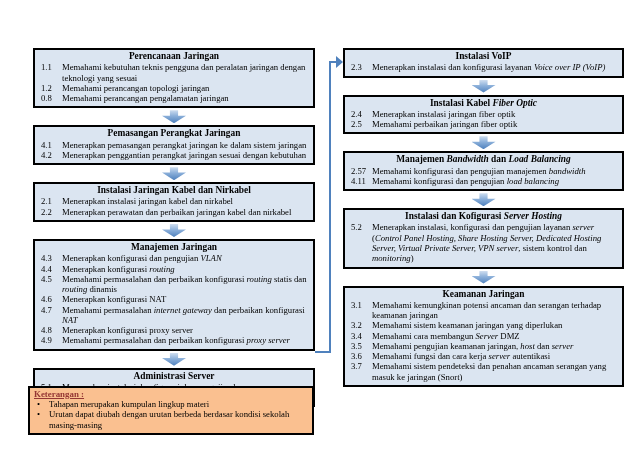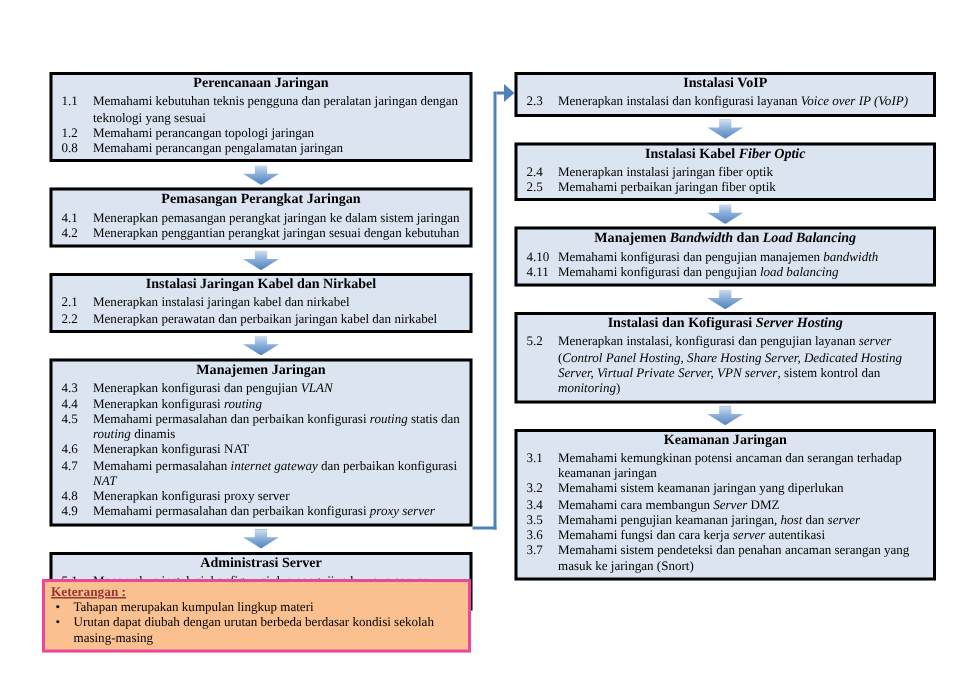--- a/index.html
+++ b/index.html
@@ -19,21 +19,21 @@
   .item-num{flex:0 0 21px;padding-left:2px;}
   .item-text{flex:1;padding-right:1px;}
   .arrow-down{
     width:24px;height:13px;margin:2px 0;
     background:linear-gradient(180deg,#cfdef0 0%,#8cb0da 45%,#4f81bd 100%);
     clip-path:polygon(33% 0,67% 0,67% 42%,100% 42%,50% 100%,0 42%,33% 42%);
     filter:drop-shadow(0 0 0.6px #2e5a8f);
   }
   .note{
     position:absolute;left:28px;top:386px;width:286px;box-sizing:border-box;
-    background:#fac090;border:2px solid #ec4899;padding:1px 4px 3px 4px;
+    background:#fac090;border:2px solid #000000;padding:1px 4px 3px 4px;
   }
   .note-title{font-weight:bold;text-decoration:underline;font-size:8.9px;color:#943634;}
   .bullet{display:flex;font-size:8.7px;line-height:1.18;}
   .bullet-dot{flex:0 0 12px;padding-left:3px;}
   .bullet-text{flex:1;}
   .conn{position:absolute;background:#4f81bd;}
   .conn-h1{left:315px;top:351px;width:16px;height:2px;}
   .conn-v{left:329px;top:61px;width:2px;height:292px;}
   .conn-h2{left:331px;top:61px;width:6px;height:2px;}
   .conn-head{
@@ -144,21 +144,21 @@
         </div>
         <div class="item">
           <span class="item-num">2.5</span>
           <span class="item-text"><span>Memahami perbaikan jaringan fiber optik</span></span>
         </div>
       </div>
       <div class="arrow-down"></div>
       <div class="box">
         <div class="box-title"><span>Manajemen </span><span style="font-style: italic;">Bandwidth</span><span> dan </span><span style="font-style: italic;">Load Balancing</span></div>
         <div class="item">
-          <span class="item-num">4.10</span>
+          <span class="item-num">2.57</span>
           <span class="item-text"><span>Memahami konfigurasi dan pengujian manajemen </span><span style="font-style: italic;">bandwidth</span></span>
         </div>
         <div class="item">
           <span class="item-num">4.11</span>
           <span class="item-text"><span>Memahami konfigurasi dan pengujian </span><span style="font-style: italic;">load balancing</span></span>
         </div>
       </div>
       <div class="arrow-down"></div>
       <div class="box">
         <div class="box-title"><span>Instalasi dan Kofigurasi </span><span style="font-style: italic;">Server Hosting</span></div>

